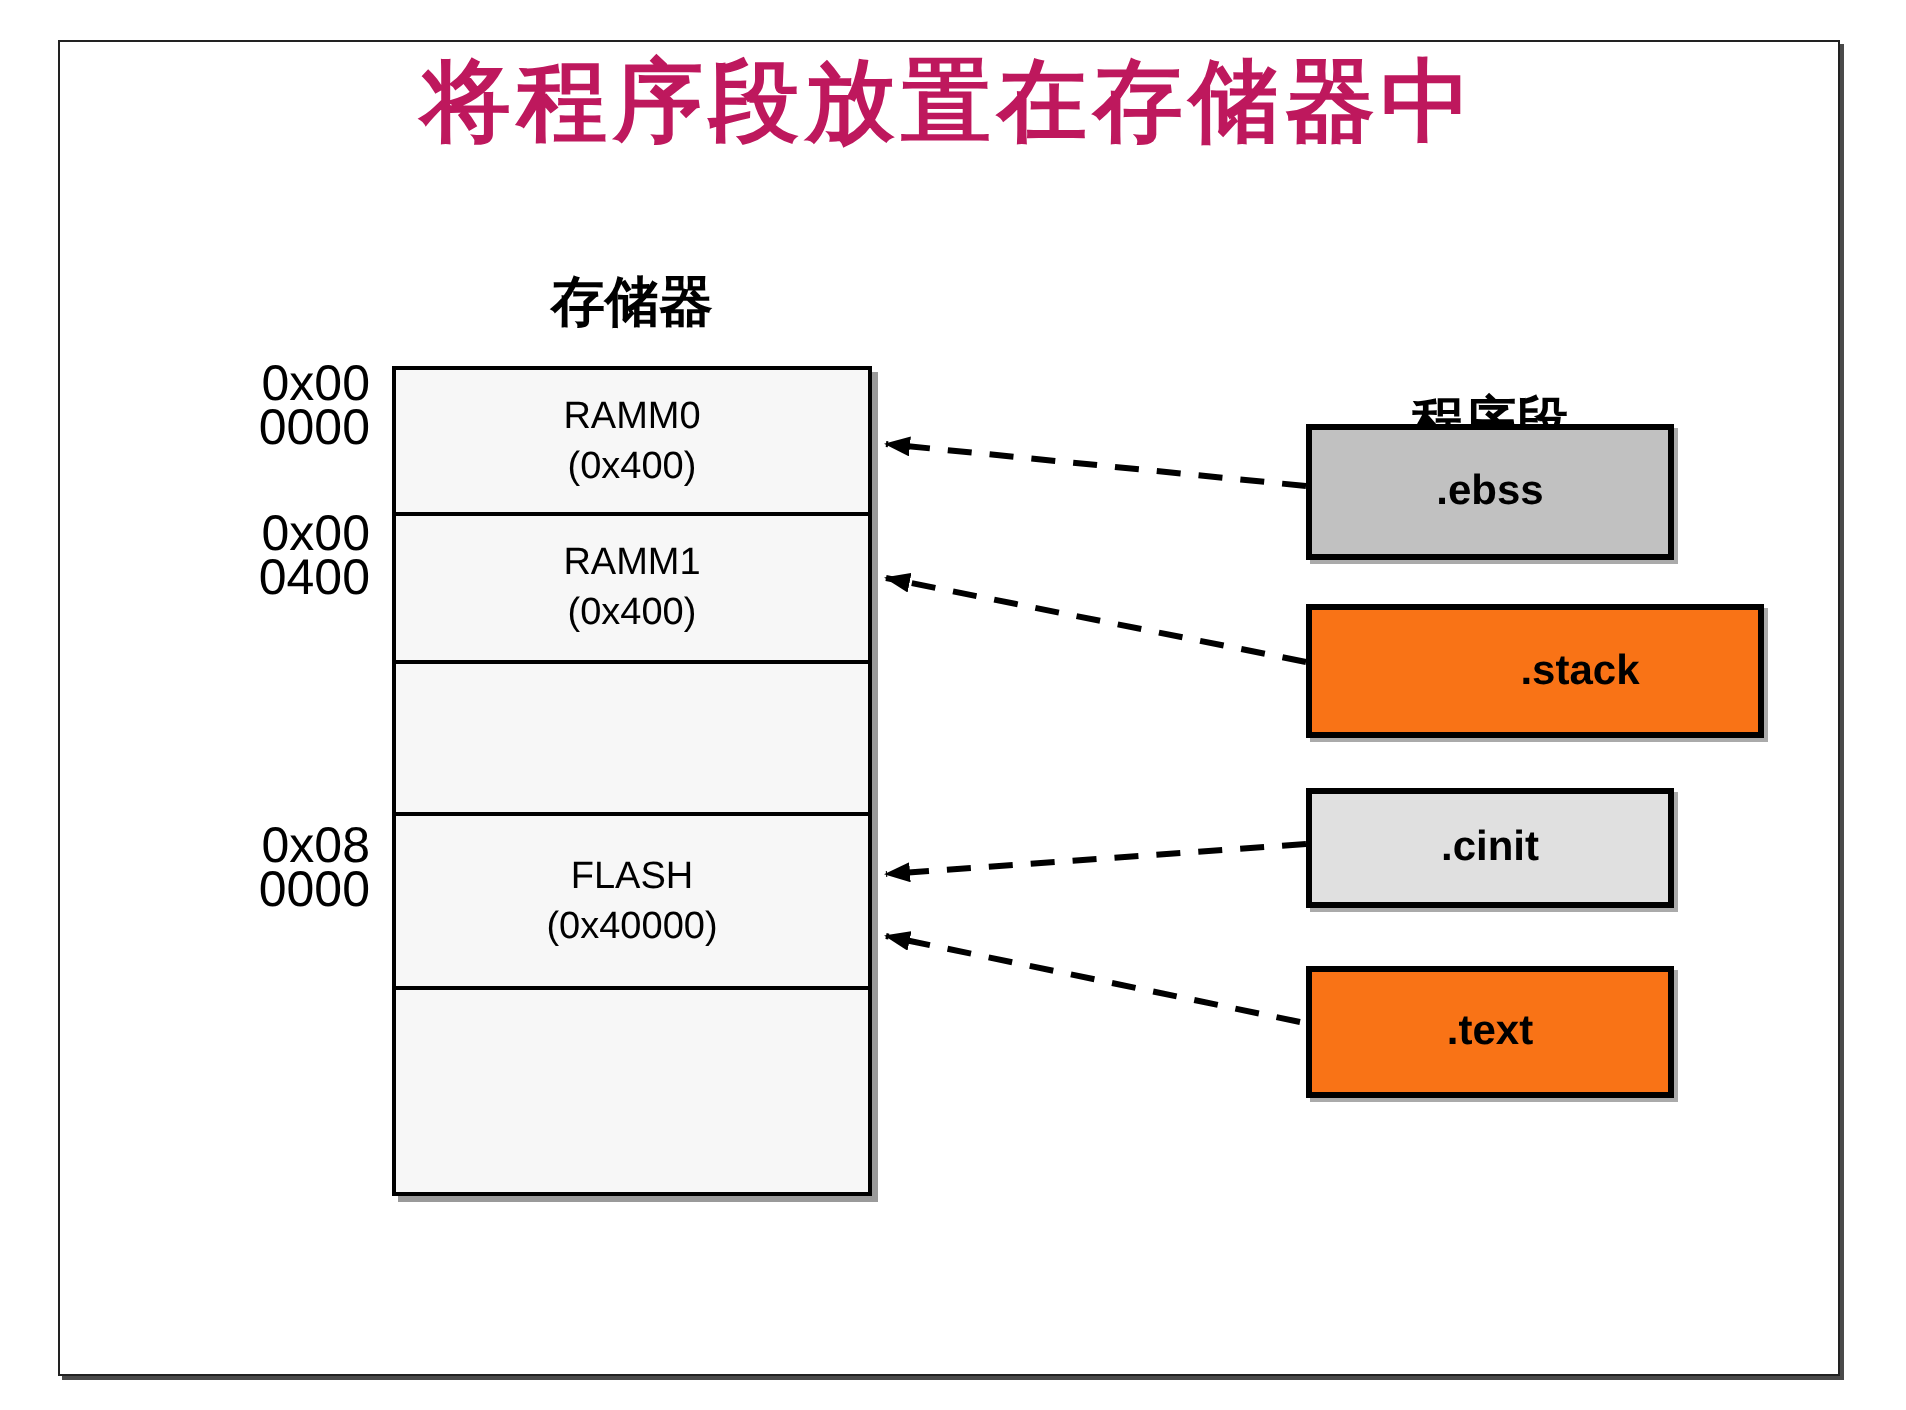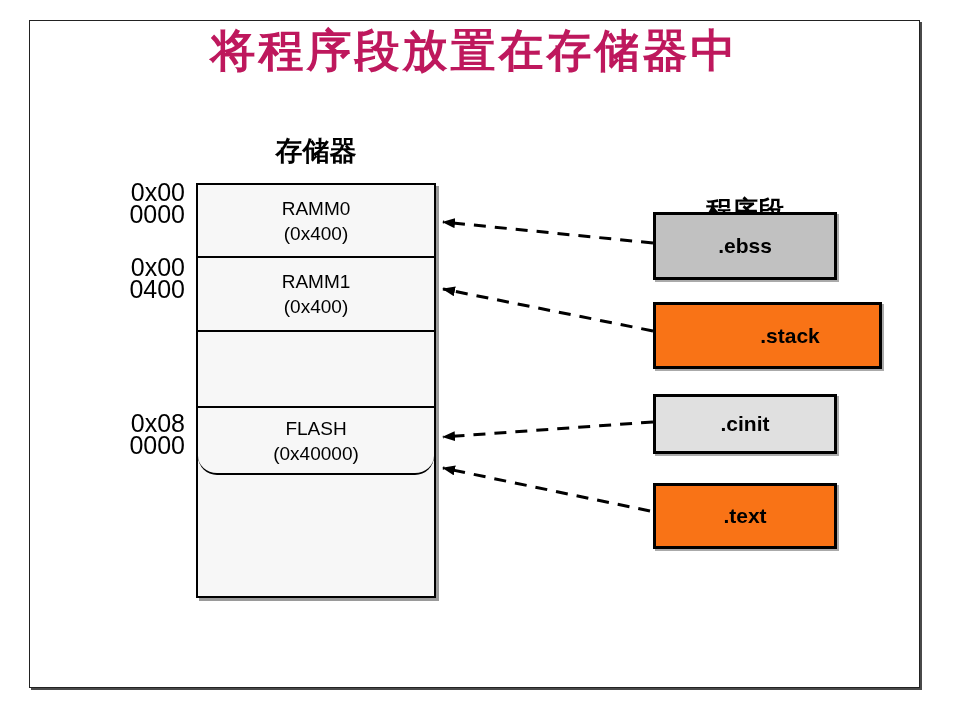--- a/index.html
+++ b/index.html
@@ -12,21 +12,21 @@
          letter-spacing:3px;line-height:50px;}
   .mem-heading{position:absolute;left:196px;top:133px;width:240px;text-align:center;
                font-weight:bold;font-size:27px;}
   .sec-heading{position:absolute;left:653px;top:157px;width:184px;text-align:center;
                font-weight:bold;font-size:26px;margin-top:36px;}
   .mem-box{position:absolute;left:196px;top:183px;width:236px;height:411px;
            border:2px solid #000;background:#f7f7f7;box-shadow:3px 3px 0 #9a9a9a;}
   .mem-row{box-sizing:border-box;display:flex;flex-direction:column;align-items:center;
            justify-content:center;font-size:19px;line-height:25px;text-align:center;}
   .mem-row.b{border-bottom:2px solid #000;}
-  .r1{height:73px;}.r2{height:74px;align-items:center;}.r3{height:76px;}.r4{height:67px;border-radius:19px;}.r5{height:101px;}
+  .r1{height:73px;}.r2{height:74px;align-items:center;}.r3{height:76px;}.r4{height:87px;}.r5{height:101px;}
   .addr{position:absolute;left:70px;width:115px;text-align:right;font-size:25px;line-height:22px;}
   .addr1{top:181px;}.addr2{top:256px;}.addr3{top:412px;}
   .sec-box{position:absolute;left:653px;width:178px;border:3px solid #000;
            display:flex;align-items:center;justify-content:center;
            font-weight:bold;font-size:21px;box-shadow:2px 2px 0 #aaaaaa;}
   .sb1{top:212px;height:62px;}
   .sb2{top:302px;height:61px;}
   .sb3{top:394px;height:54px;}
   .sb4{top:483px;height:60px;}
   .arrows{position:absolute;left:0;top:0;width:953px;height:705px;pointer-events:none;}

